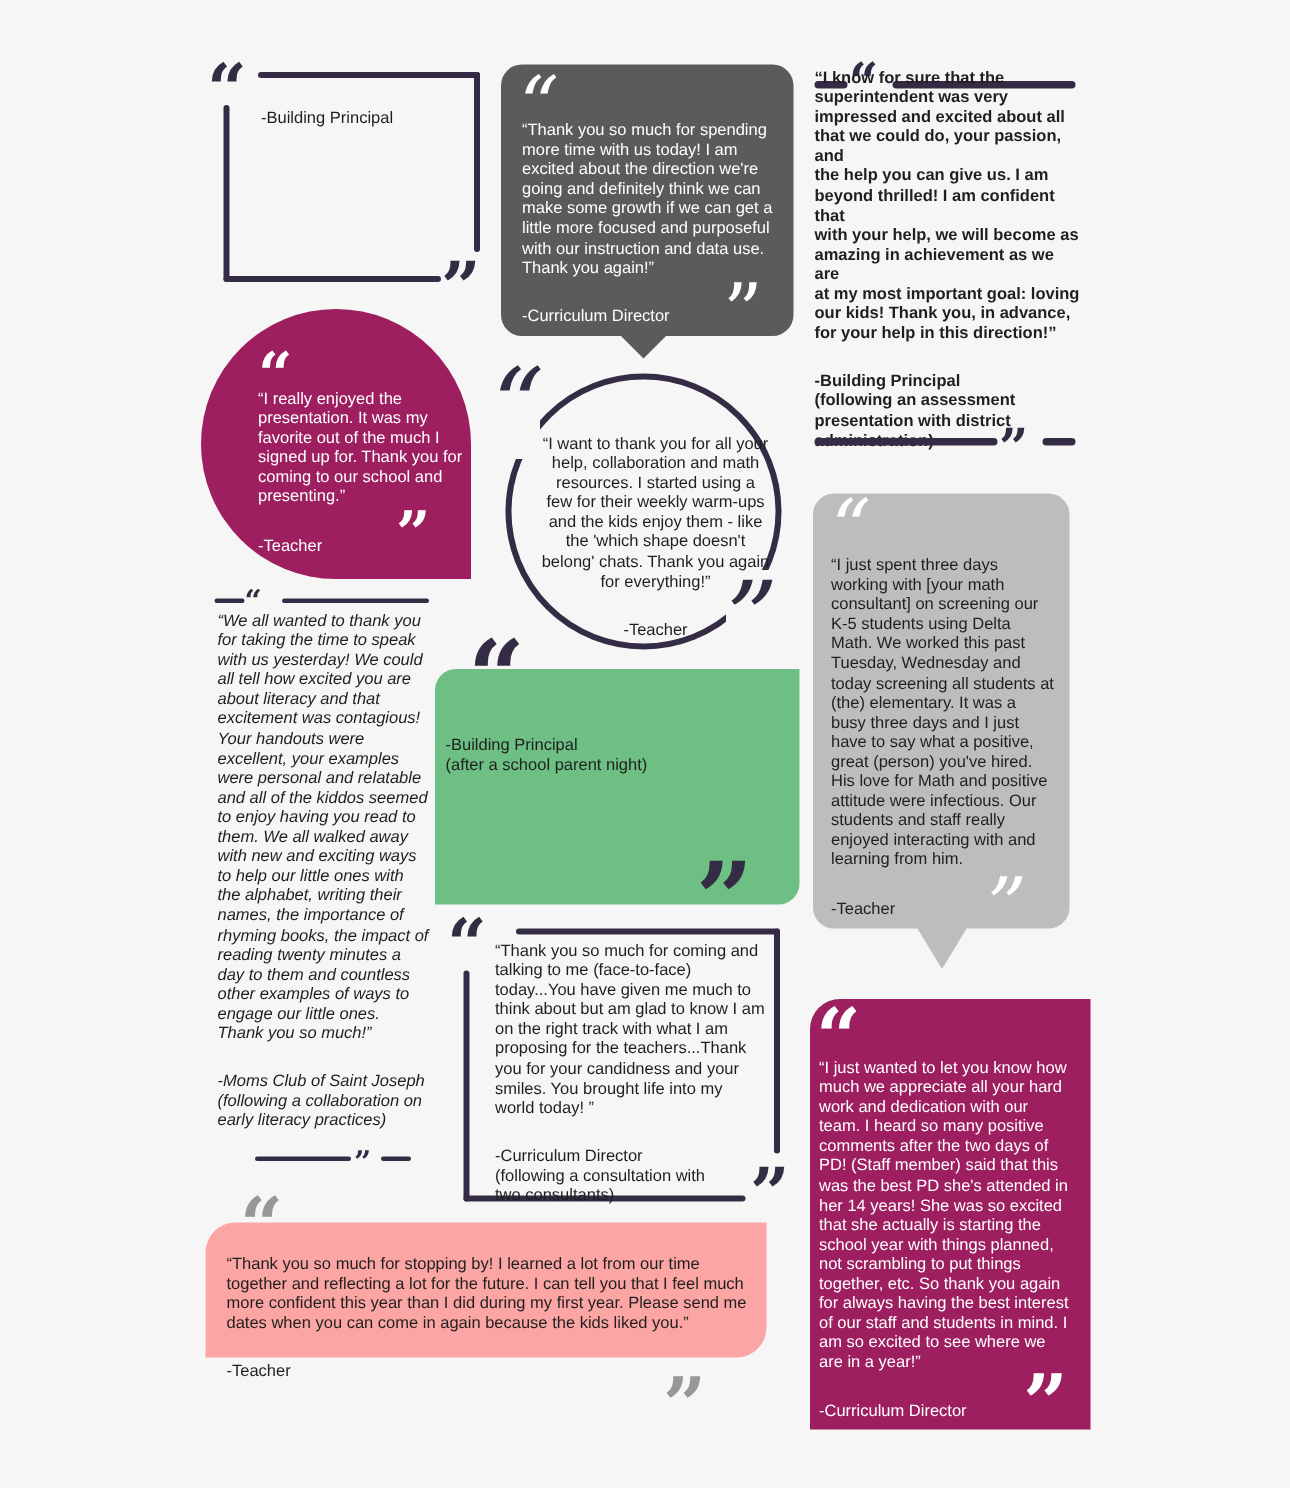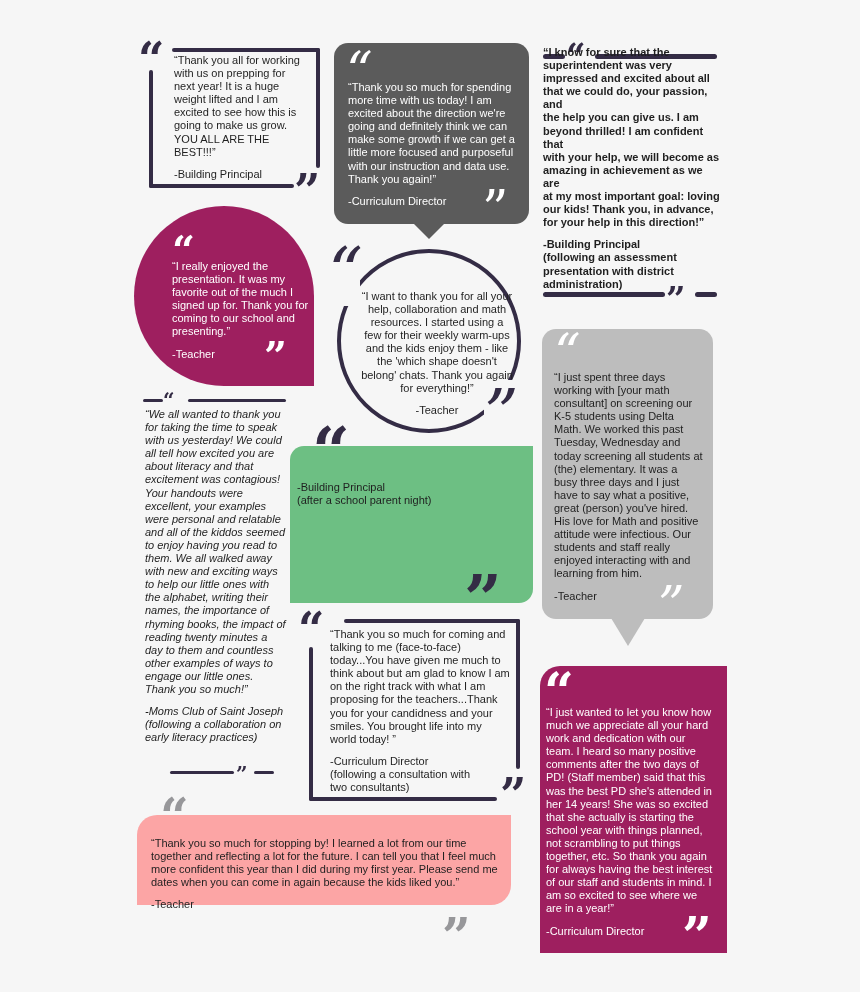--- a/index.html
+++ b/index.html
@@ -4,21 +4,21 @@
 <style>
   html, body { margin: 0; padding: 0; }
   body {
     width: 860px; height: 992px; background: #f6f6f6;
     position: relative; overflow: hidden;
     font-family: "Liberation Sans", sans-serif;
     color: #1f1f1f;
   }
   .abs { position: absolute; }
   .qtext { font-size: 11px; line-height: 13.1px; white-space: pre-line; }
-  .attr { font-size: 11px; line-height: 13.1px; white-space: pre-line; margin-top: 9px; }
+  .attr { font-size: 11px; line-height: 13.1px; white-space: pre-line; margin-top: 19px; }
   .qmark {
     position: absolute; font-family: "DejaVu Serif", serif; font-weight: bold;
     line-height: 1; letter-spacing: -3px;
   }
   .dark { color: #342c45; }
   .bar { position: absolute; background: #342c45; border-radius: 3px; }
   
   #c2 { left: 334px; top: 43px; width: 195px; height: 181px; background: #5b5b5b; border-radius: 14px; color: #fff; }
   #c2-tail { left: 412px; top: 222px; width: 0; height: 0; border-left: 17px solid transparent; border-right: 17px solid transparent; border-top: 17px solid #5b5b5b; }
   
@@ -39,28 +39,20 @@
 <body>
 
 <div class="abs" style="left:138px;top:40px;width:190px;height:160px;">
   <div class="bar" style="left:34px;top:8px;width:148px;height:4px;"></div>
   <div class="bar" style="left:178px;top:8px;width:4px;height:120px;"></div>
   <div class="bar" style="left:11px;top:30px;width:4px;height:118px;"></div>
   <div class="bar" style="left:11px;top:144px;width:145px;height:4px;"></div>
   <span class="qmark dark" style="left:0;top:-4px;font-size:46px;">“</span>
   <span class="qmark dark" style="left:156px;top:128px;font-size:46px;">”</span>
   <div class="abs" style="left:36px;top:14px;width:140px;">
-    <div class="qtext">“Thank you all for working
-with us on prepping for
-next year! It is a huge
-weight lifted and I am
-excited to see how this is
-going to make us grow.
-YOU ALL ARE THE
-BEST!!!”</div>
     <div class="attr">-Building Principal</div>
   </div>
 </div>
 
 <div class="abs" id="c2">
   <span class="qmark" style="left:12px;top:2px;font-size:52px;color:#fff;font-weight:normal;font-style:italic;">“</span>
   <span class="qmark" style="left:148px;top:140px;font-size:52px;color:#fff;font-weight:normal;">”</span>
   <div class="abs" style="left:14px;top:38px;width:178px;">
     <div class="qtext">“Thank you so much for spending
 more time with us today! I am

